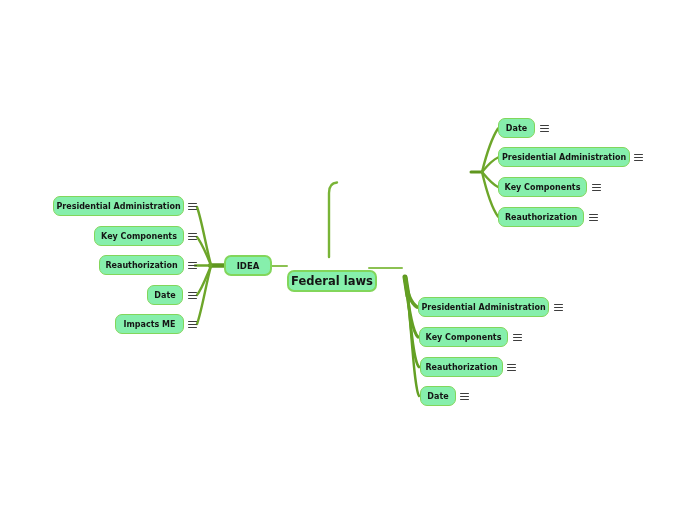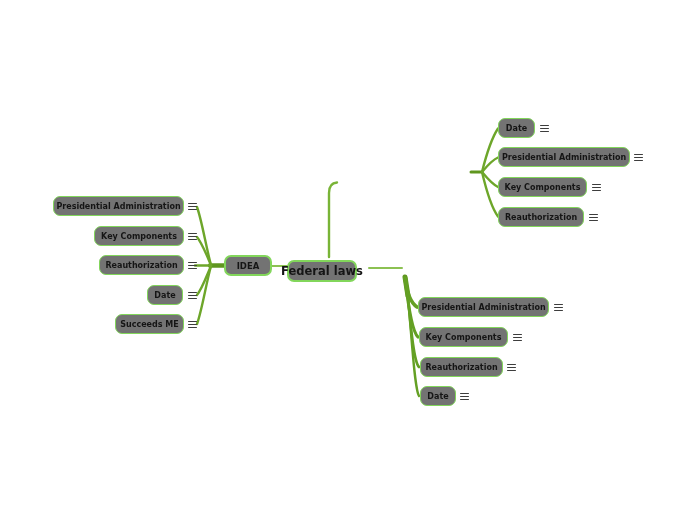--- a/index.html
+++ b/index.html
@@ -3,35 +3,35 @@
 <meta charset="utf-8">
 <style>
   html,body{margin:0;padding:0;background:#fff;}
   .canvas{
     position:relative;width:697px;height:520px;background:#ffffff;
     font-family:"DejaVu Sans","Liberation Sans",sans-serif;overflow:hidden;
   }
   .links{position:absolute;left:0;top:0;width:697px;height:520px;}
   .node{
     position:absolute;display:flex;align-items:center;justify-content:center;
-    background:#737373;border:2px solid #82d65b;border-radius:7px;
+    background:#86efac;border:2px solid #82d65b;border-radius:7px;
     box-sizing:border-box;color:#151515;font-weight:bold;white-space:nowrap;
     cursor:pointer;
   }
   .node.child{font-size:8px;border-width:1.6px;}
   .node.topic{font-size:8.5px;}
   .node.center{font-size:11.5px;}
   .menu-icon{
     position:absolute;width:9px;height:9px;display:flex;flex-direction:column;
     justify-content:space-between;padding:1px 0;box-sizing:border-box;cursor:pointer;
   }
   .menu-icon i{display:block;height:1.4px;background:#3d3d3d;border-radius:1px;}
 
   
-  #n-center{left:287px;top:260px;width:70px;height:22px;}
+  #n-center{left:287px;top:270px;width:90px;height:22px;}
   #n-essa{left:332px;top:162px;width:139px;height:20px;}
   #n-essa-c0{left:498px;top:118px;width:37px;height:20px;}
   #n-essa-c1{left:498px;top:147px;width:132px;height:20px;}
   #n-essa-c2{left:498px;top:177px;width:89px;height:20px;}
   #n-essa-c3{left:498px;top:207px;width:86px;height:20px;}
   #n-hsa{left:402px;top:258px;width:79px;height:20px;}
   #n-hsa-c0{left:418px;top:297px;width:131px;height:20px;}
   #n-hsa-c1{left:419px;top:327px;width:89px;height:20px;}
   #n-hsa-c2{left:420px;top:357px;width:83px;height:20px;}
   #n-hsa-c3{left:420px;top:386px;width:36px;height:20px;}
@@ -100,21 +100,21 @@
   <div class="node child" id="n-hsa-c0">Presidential Administration</div>
   <div class="node child" id="n-hsa-c1">Key Components</div>
   <div class="node child" id="n-hsa-c2">Reauthorization</div>
   <div class="node child" id="n-hsa-c3">Date</div>
 
   <div class="node topic" id="n-idea">IDEA</div>
   <div class="node child" id="n-idea-c0">Presidential Administration</div>
   <div class="node child" id="n-idea-c1">Key Components</div>
   <div class="node child" id="n-idea-c2">Reauthorization</div>
   <div class="node child" id="n-idea-c3">Date</div>
-  <div class="node child" id="n-idea-c4">Succeeds ME</div>
+  <div class="node child" id="n-idea-c4">Impacts ME</div>
 
   <div class="menu-icon" id="i-essa-c0">
       <i></i>
       <i></i>
       <i></i>
     </div>
   <div class="menu-icon" id="i-essa-c1">
       <i></i>
       <i></i>
       <i></i>

